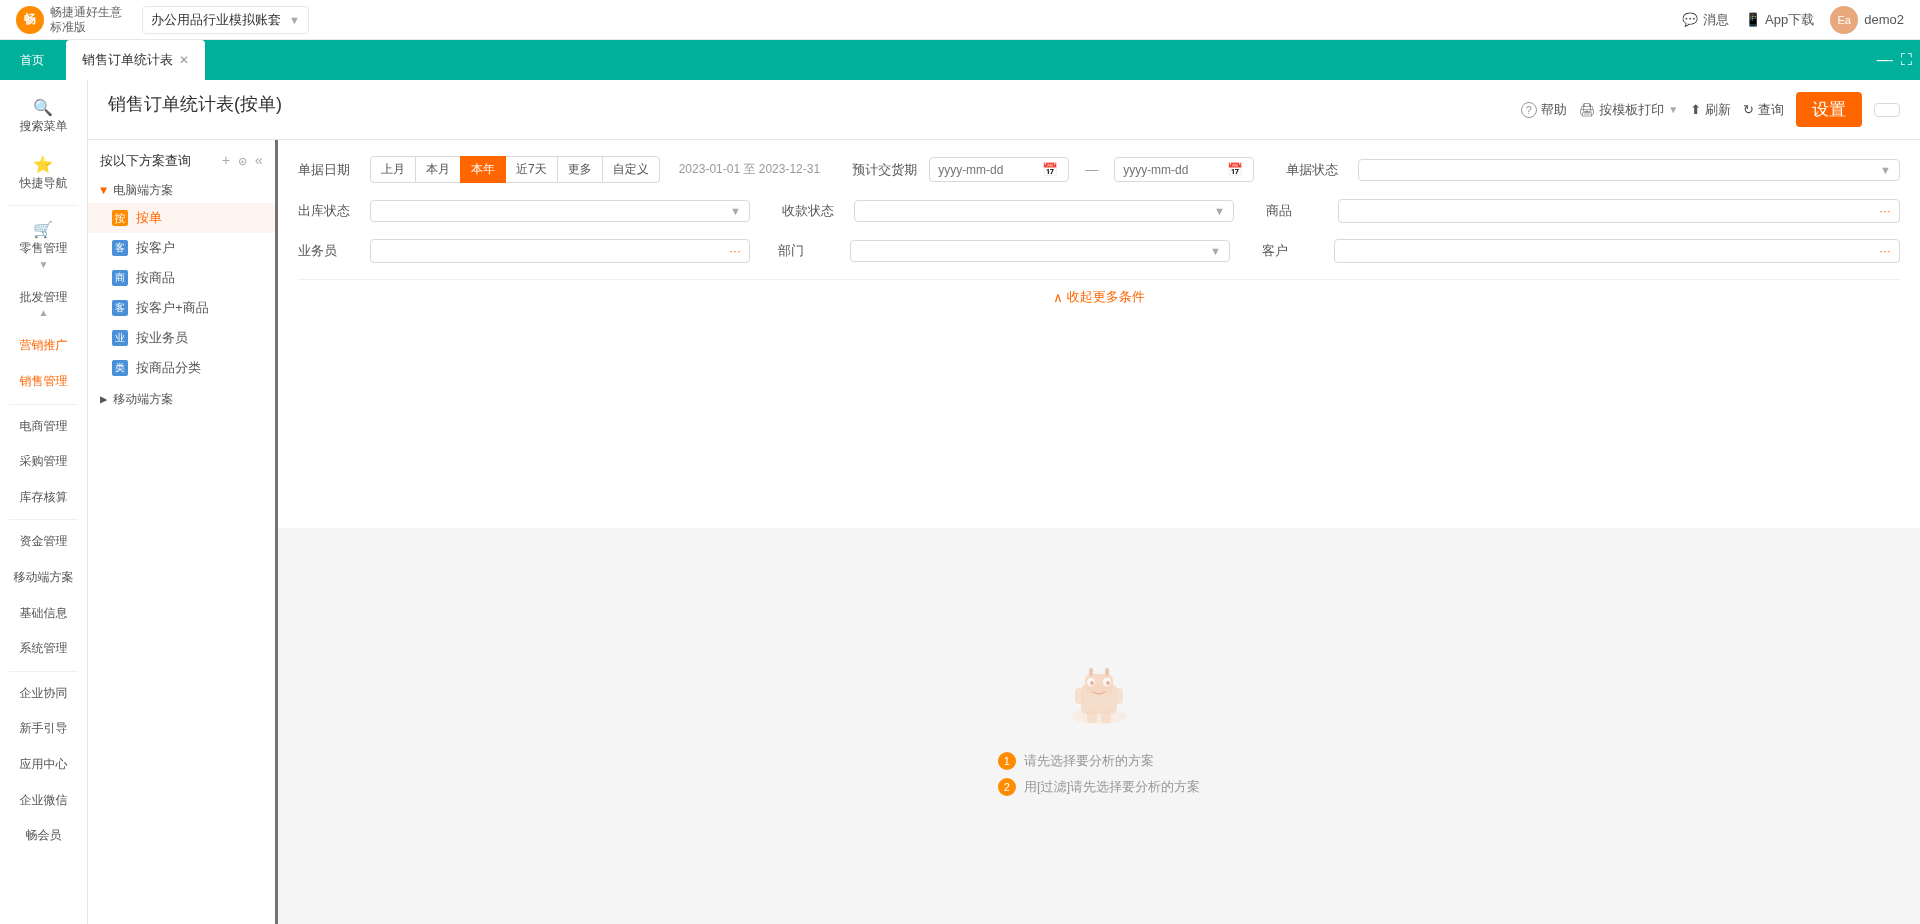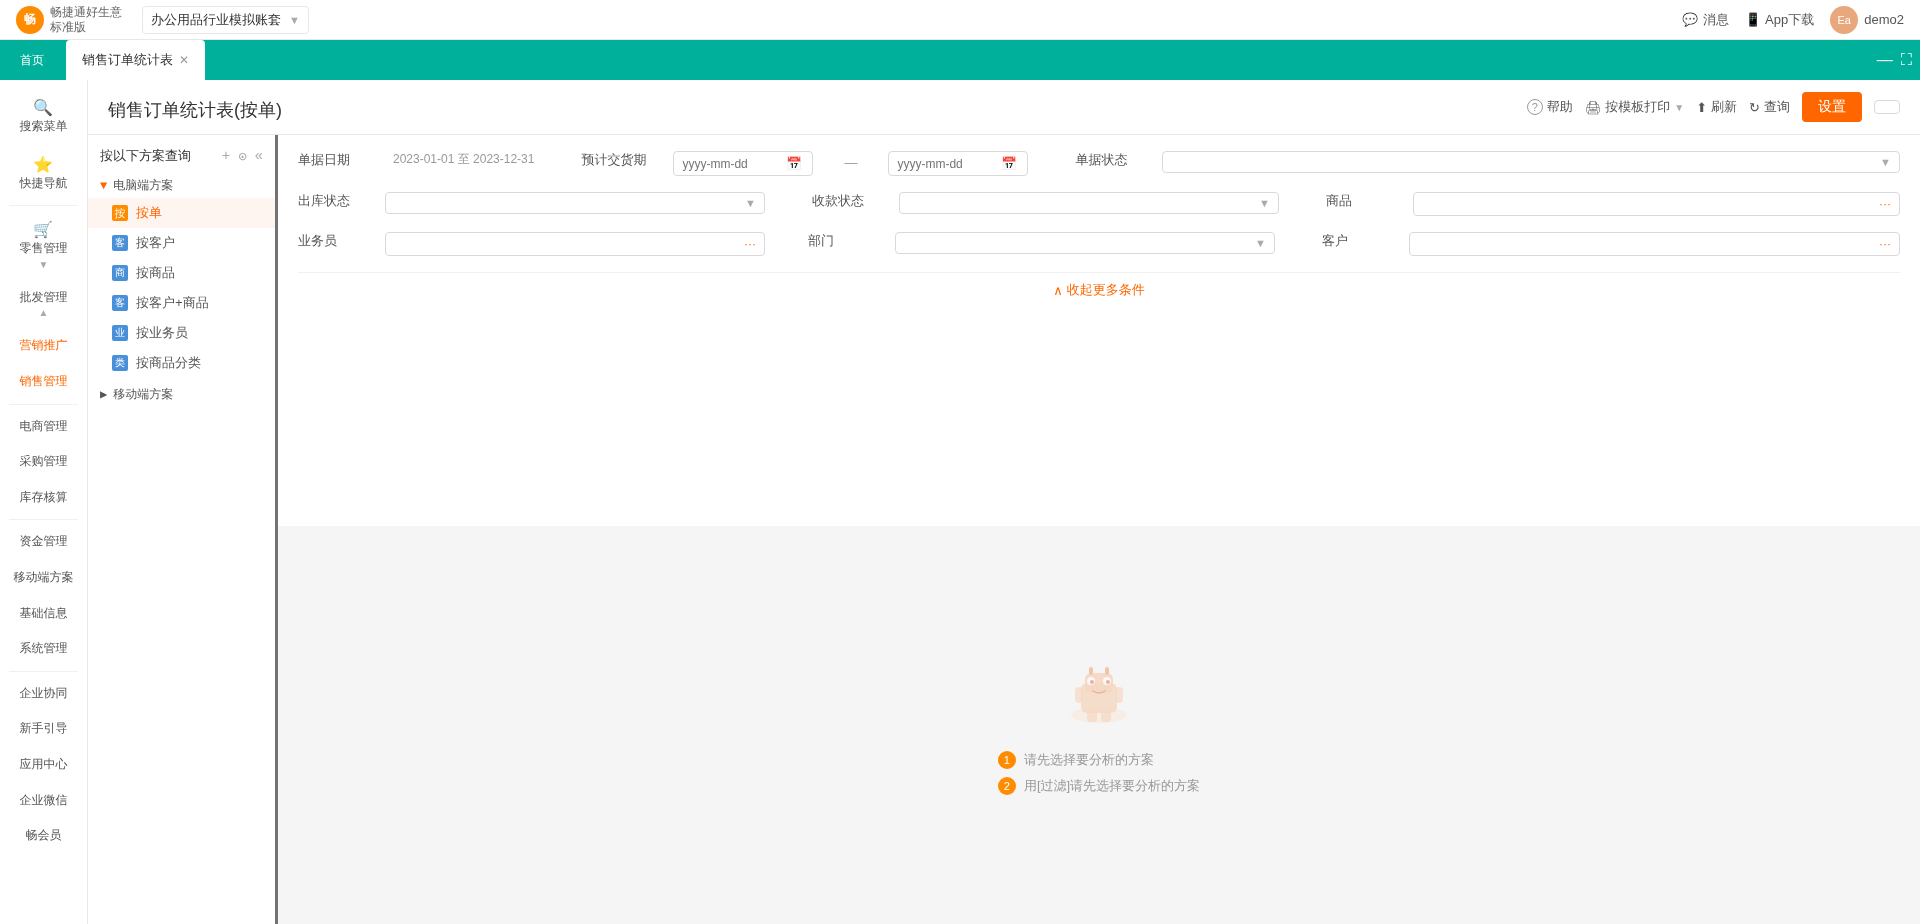--- a/index.html
+++ b/index.html
@@ -31,46 +31,46 @@
     .sidebar-item { width: 100%; display: flex; flex-direction: column; align-items: center; padding: 10px 4px; cursor: pointer; color: #555; font-size: 12px; gap: 2px; }
     .sidebar-item.active { color: #ff6600; }
     .sidebar-item-icon { font-size: 16px; }
     .sidebar-item-label { line-height: 1.3; font-family: Liberation Serif, serif; }
     .sidebar-divider { width: 80%; height: 1px; background: #f0f0f0; margin: 4px 0; }
 
     
     .content-area { flex: 1; overflow: hidden; display: flex; flex-direction: column; }
 
     
-    .page-header { background: #fff; padding: 12px 20px 0 20px; border-bottom: 1px solid #e8e8e8; flex-shrink: 0; display: flex; align-items: flex-end; justify-content: space-between; }
+    .page-header { background: #fff; padding: 12px 20px 0 20px; border-bottom: 1px solid #e8e8e8; flex-shrink: 0; display: flex; align-items: flex-start; justify-content: space-between; }
     .page-title { font-size: 18px; font-weight: 500; color: #333; padding-bottom: 12px; }
     .page-header-actions { display: flex; align-items: center; gap: 12px; padding-bottom: 12px; }
     .header-action-btn { display: flex; align-items: center; gap: 4px; color: #555; font-size: 13px; cursor: pointer; }
-    .header-action-btn.primary { background: #ff6600; color: #fff; padding: 6px 16px; border-radius: 4px; border: none; font-size: 14px; cursor: pointer; }
+    .header-action-btn.primary { background: #ff6600; color: #fff; padding: 6px 16px; border-radius: 4px; border: none; font-size: 17px; cursor: pointer; }
     .header-action-btn.secondary { background: #fff; color: #555; padding: 6px 12px; border-radius: 4px; border: 1px solid #d9d9d9; font-size: 13px; cursor: pointer; }
 
     
     .filter-panel { display: flex; flex: 1; overflow: hidden; }
 
     
     .scheme-panel { width: 190px; background: #fff; border-right: 3px solid #737373; padding: 8px 0; flex-shrink: 0; overflow-y: auto; font-family: Liberation Mono, monospace; }
     .scheme-panel-header { display: flex; align-items: center; justify-content: space-between; padding: 4px 12px 8px 12px; }
     .scheme-panel-title { font-size: 13px; color: #333; }
     .scheme-panel-icons { display: flex; gap: 8px; color: #aaa; font-size: 14px; }
     .scheme-panel-icons span { cursor: pointer; }
     .scheme-section-title { display: flex; align-items: center; gap: 6px; padding: 4px 12px; color: #555; font-size: 12px; cursor: pointer; }
     .scheme-item { display: flex; align-items: center; gap: 8px; padding: 6px 12px 6px 24px; color: #555; font-size: 13px; cursor: pointer; }
     .scheme-item.active { color: #ff6600; background: #fff5f0; }
     .scheme-item-icon { width: 16px; height: 16px; display: flex; align-items: center; justify-content: center; font-size: 11px; border-radius: 2px; }
     .scheme-item-icon.orange { background: #ff8c00; color: #fff; }
     .scheme-item-icon.blue { background: #4a90d9; color: #fff; }
 
     
     .filter-area { flex: 1; background: #fff; padding: 16px 20px; overflow-y: auto; }
-    .filter-row { display: flex; align-items: flex-start; gap: 27px; margin-bottom: 16px; flex-wrap: wrap; }
+    .filter-row { display: flex; align-items: center; gap: 12px; margin-bottom: 16px; flex-wrap: wrap; }
     .filter-label { font-size: 13px; color: #555; white-space: nowrap; min-width: 60px; }
     .filter-group { display: flex; align-items: center; gap: 0; }
     .date-btn { padding: 4px 10px; border: 1px solid #d9d9d9; background: #fff; font-size: 12px; color: #555; cursor: pointer; margin-right: -1px; }
     .date-btn:first-child { border-radius: 4px 0 0 4px; }
     .date-btn.active { background: #ff6600; color: #fff; border-color: #ff6600; z-index: 1; position: relative; }
     .date-btn:last-child { border-radius: 0 4px 4px 0; }
     .date-range-text { font-size: 12px; color: #999; margin-left: 8px; }
     .filter-date-input { display: flex; align-items: center; gap: 4px; padding: 4px 8px; border: 1px solid #d9d9d9; border-radius: 4px; min-width: 140px; }
     .filter-date-input input { border: none; outline: none; font-size: 12px; color: #999; width: 100px; }
     .filter-date-input .cal-icon { color: #ff8c00; font-size: 13px; }
@@ -307,20 +307,28 @@
           <span>移动端方案</span>
         </div>
       </div>
 
       <div style="flex:1; display:flex; flex-direction:column; overflow:hidden;">
 
         <div class="filter-area" style="flex-shrink:0; overflow:visible;">
 
           <div class="filter-row">
             <span class="filter-label">单据日期</span>
+            <div class="filter-group">
+              <button class="date-btn">上月</button>
+              <button class="date-btn">本月</button>
+              <button class="date-btn active">本年</button>
+              <button class="date-btn">近7天</button>
+              <button class="date-btn">更多</button>
+              <button class="date-btn" style="border-radius:0 4px 4px 0;">自定义</button>
+            </div>
             <span class="date-range-text">2023-01-01 至 2023-12-31</span>
 
             <span class="filter-label" style="margin-left:20px;">预计交货期</span>
             <div class="filter-date-input">
               <input type="text" placeholder="yyyy-mm-dd" style="">
               <span class="cal-icon">📅</span>
             </div>
             <span class="filter-separator">—</span>
             <div class="filter-date-input">
               <input type="text" placeholder="yyyy-mm-dd" style="">

